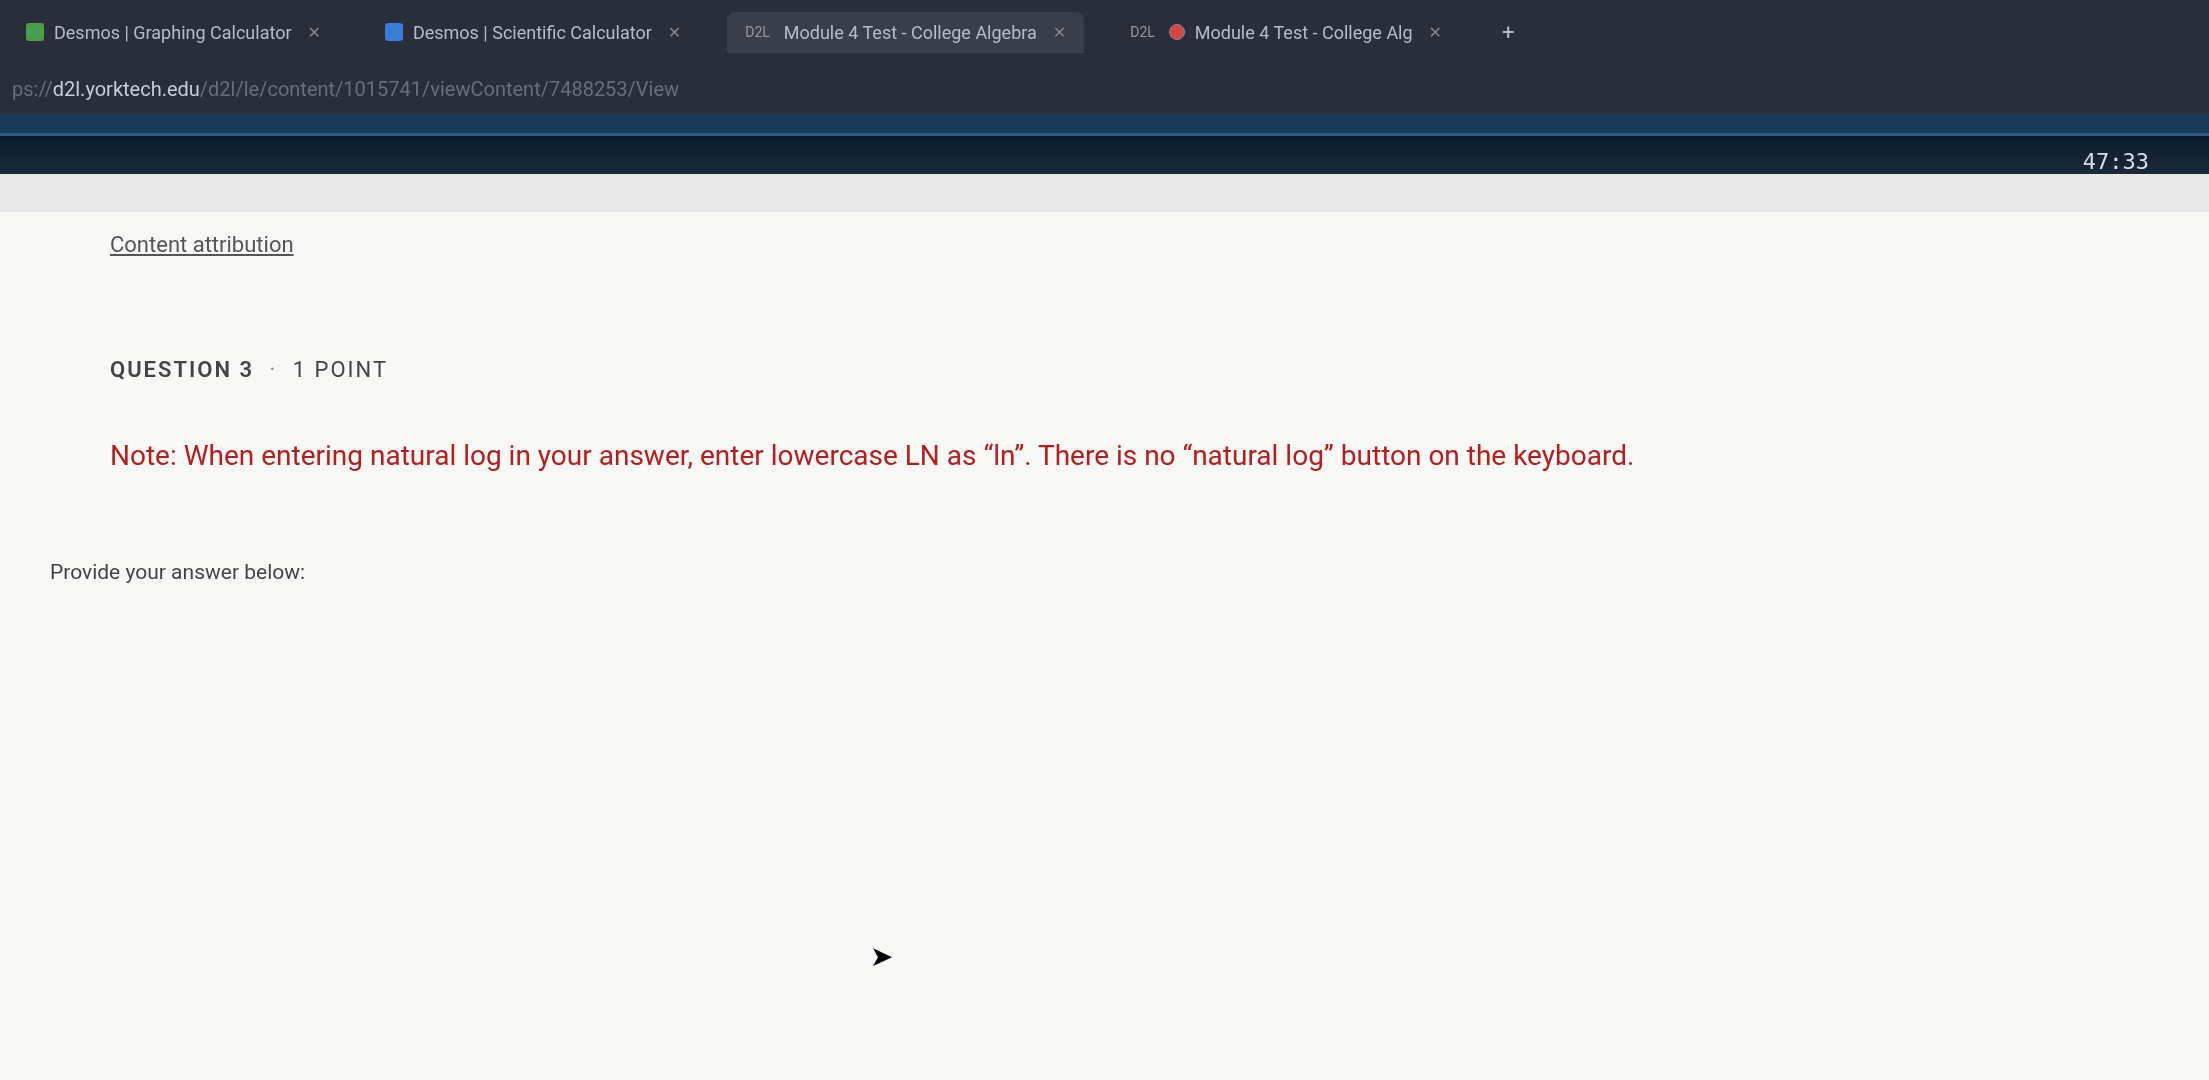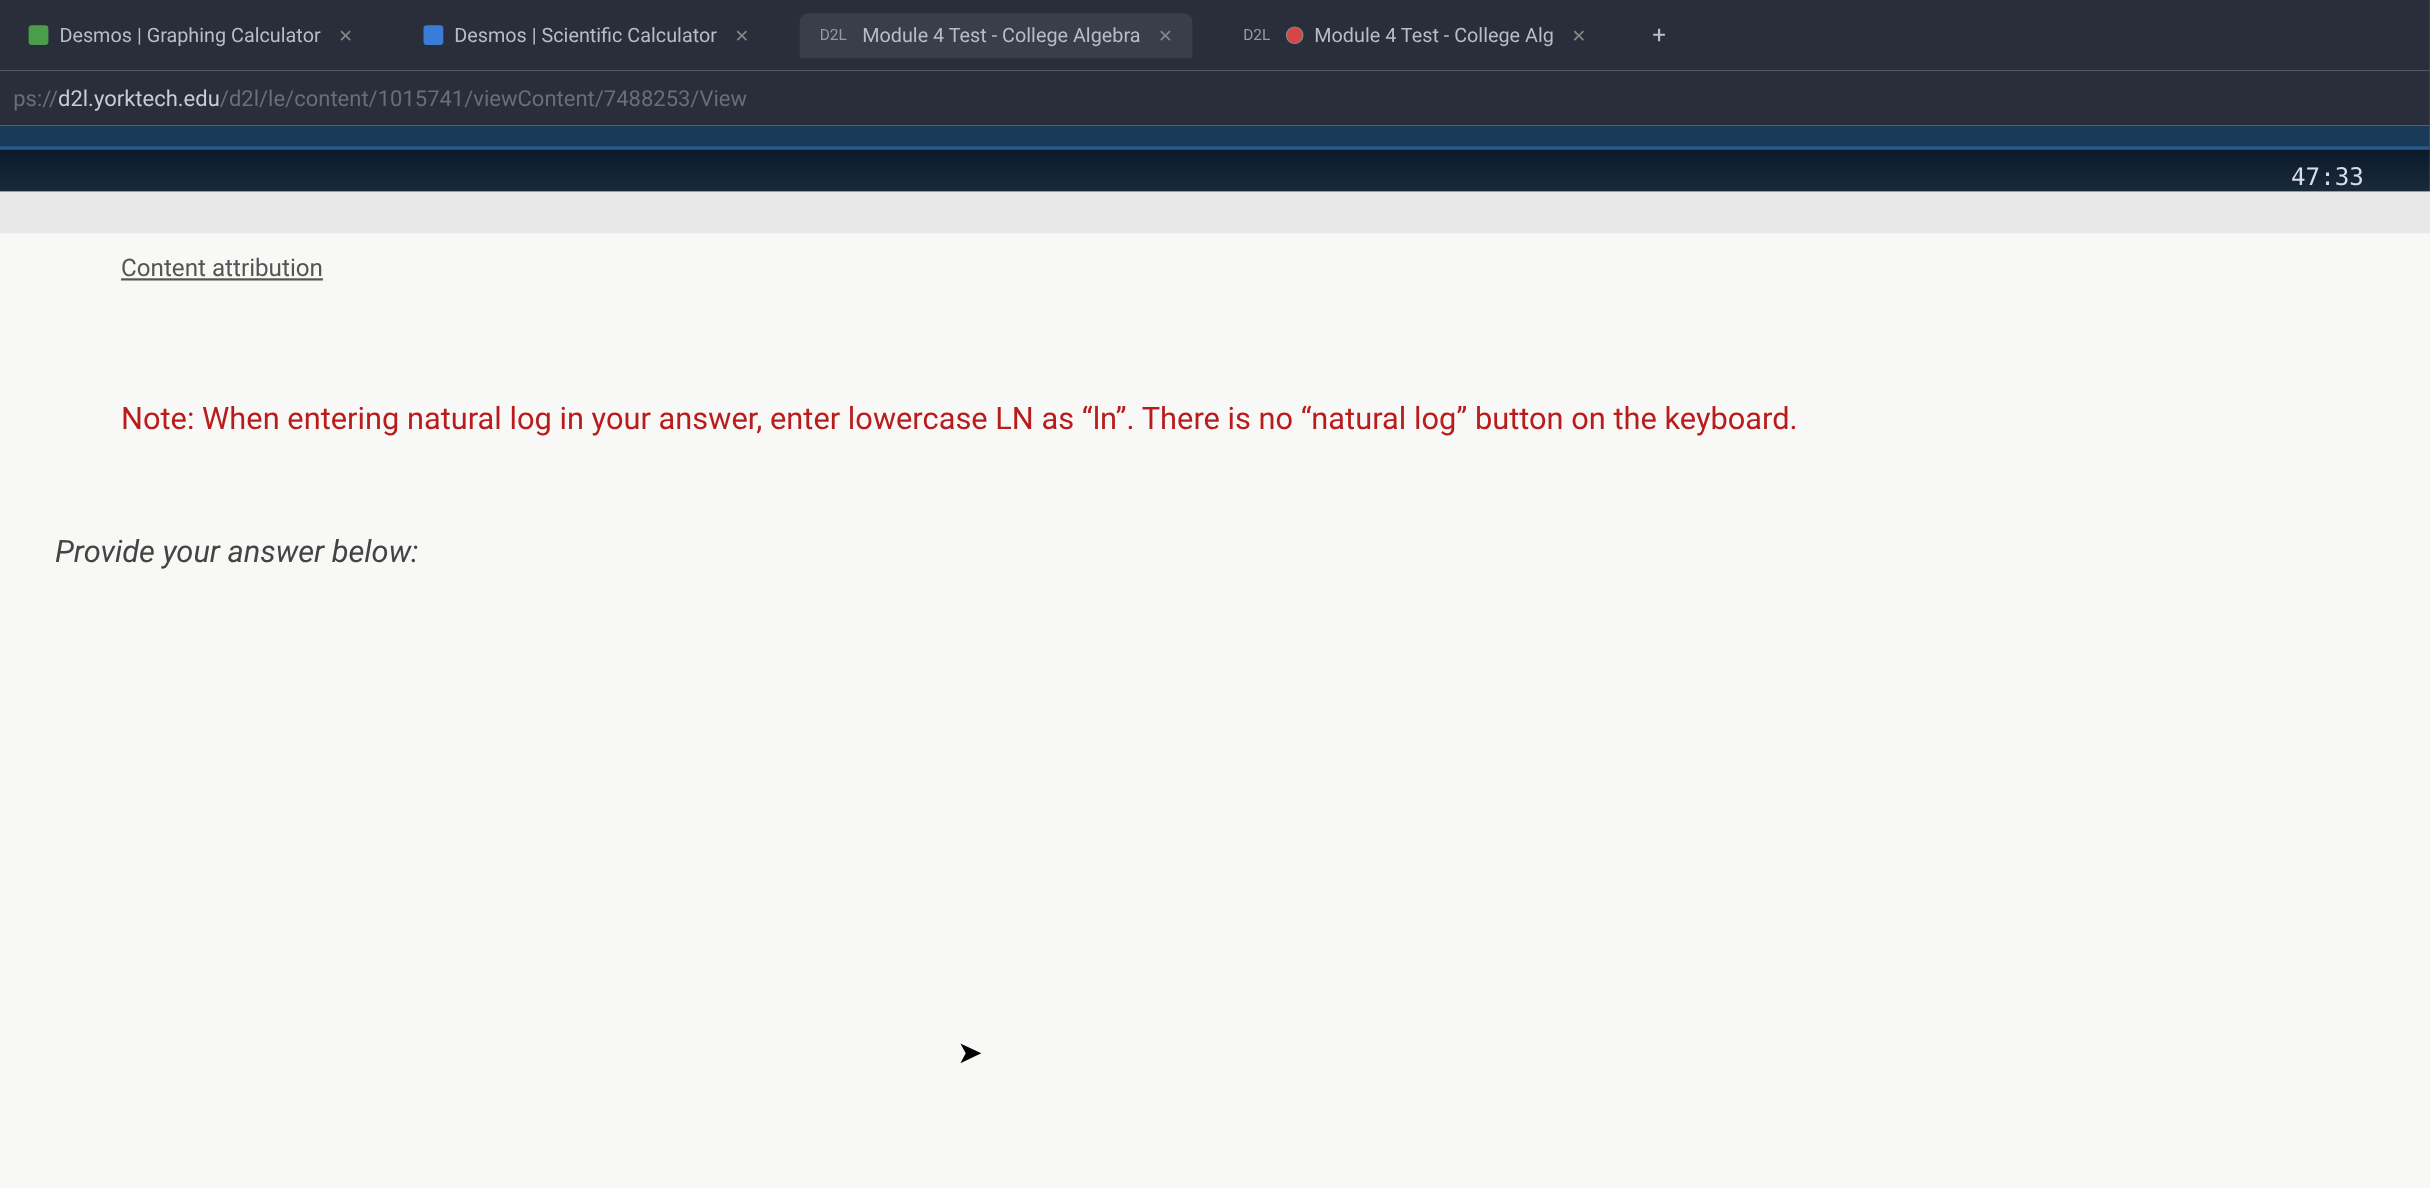--- a/index.html
+++ b/index.html
@@ -143,24 +143,23 @@
       padding: 0 2px;
     }
     .fraction sup { font-size: 11px; }
     .note-text {
       font-size: 28px;
       color: #b91c1c;
       line-height: 1.7;
       margin-bottom: 80px;
     }
     .answer-prompt {
-      font-size: 28px;
+      font-size: 21px;
       color: #444;
       margin-left: -60px;
-      font-style: italic;
     }
     .cursor {
       position: absolute;
       left: 870px;
       top: 940px;
       font-size: 28px;
       color: #000;
     }
   </style>
 </head>
@@ -199,20 +198,25 @@
 
 <div class="content-wrap"></div>
 
 <div class="timer-bar">
   <span class="timer">47:33</span>
 </div>
 
 <div class="page-content">
   <a class="attribution">Content attribution</a>
 
+  <div class="question-header">
+    <span>QUESTION 3</span>
+    <span class="sep">·</span>
+    <span class="points">1 POINT</span>
+  </div>
 
 
   <div class="note-text">Note: When entering natural log in your answer, enter lowercase LN as “ln”. There is no “natural log” button on the keyboard.</div>
 
   <div class="answer-prompt">Provide your answer below:</div>
 </div>
 
 <div class="cursor">➤</div>
 
 </body></html>

